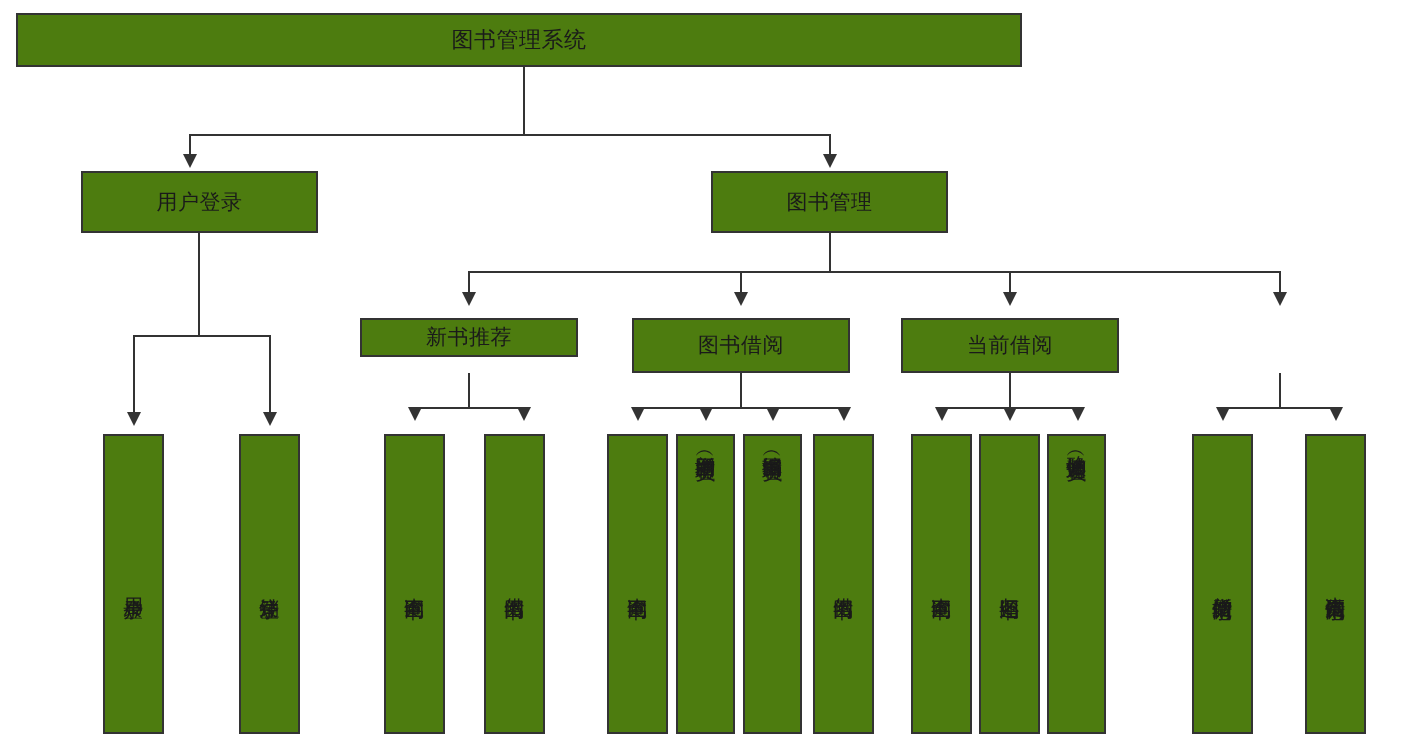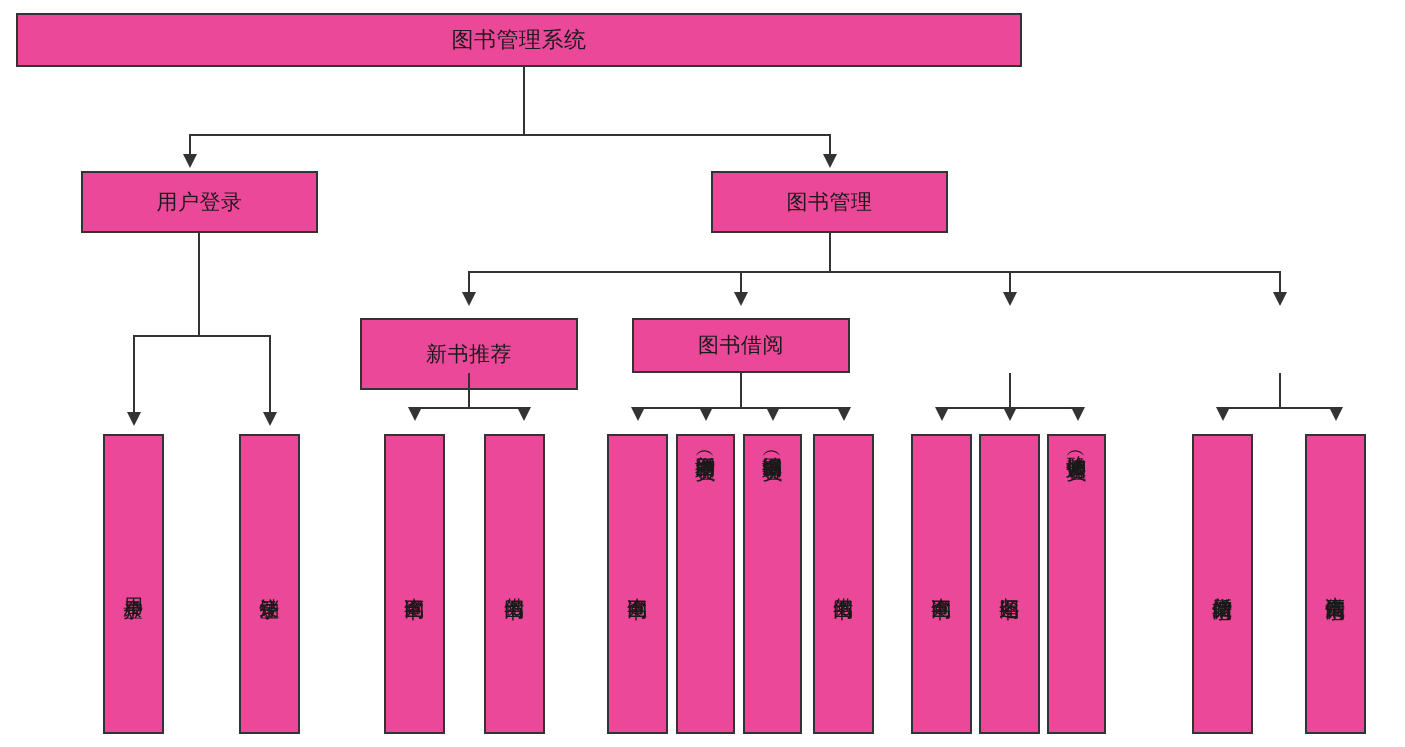--- a/index.html
+++ b/index.html
@@ -15,21 +15,21 @@
     position: relative;
     width: 1405px;
     height: 747px;
     background: #ffffff;
     overflow: hidden;
   }
   
   .node {
     position: absolute;
     box-sizing: border-box;
-    background: #ec4899;
+    background: #4d7c0f;
     border: 2px solid #333333;
     display: flex;
     align-items: center;
     justify-content: center;
     color: #1a1a1a;
   }
   .node .label {
     display: block;
     text-align: center;
     line-height: 1.18;
@@ -126,25 +126,28 @@
   <div class="hline" style="left:468px; top:271px; width:813px;"></div>
   <div class="vline" style="left:468px; top:271px; height:23px;"></div>
   <div class="arrow" style="left:462px; top:292px;"></div>
   <div class="vline" style="left:740px; top:271px; height:23px;"></div>
   <div class="arrow" style="left:734px; top:292px;"></div>
   <div class="vline" style="left:1009px; top:271px; height:23px;"></div>
   <div class="arrow" style="left:1003px; top:292px;"></div>
   <div class="vline" style="left:1279px; top:271px; height:23px;"></div>
   <div class="arrow" style="left:1273px; top:292px;"></div>
 
-  <div class="node h level3" style="left:360px; top:318px; width:218px; height:72px;">
+  <div class="node h level3" style="left:360px; top:318px; width:218px; height:39px;">
     <span class="label">新书推荐</span>
   </div>
   <div class="node h level3" style="left:632px; top:318px; width:218px; height:55px;align-items:center;">
     <span class="label">图书借阅</span>
+  </div>
+  <div class="node h level3" style="left:901px; top:318px; width:218px; height:55px;">
+    <span class="label">当前借阅</span>
   </div>
 
   <div class="vline" style="left:468px; top:373px; height:36px;"></div>
   <div class="hline" style="left:414px; top:407px; width:110px;"></div>
   <div class="arrow" style="left:408px; top:407px;"></div>
   <div class="arrow" style="left:517px; top:407px;"></div>
 
   <div class="vline" style="left:740px; top:373px; height:36px;"></div>
   <div class="hline" style="left:637px; top:407px; width:207px;"></div>
   <div class="arrow" style="left:631px; top:407px;"></div>

